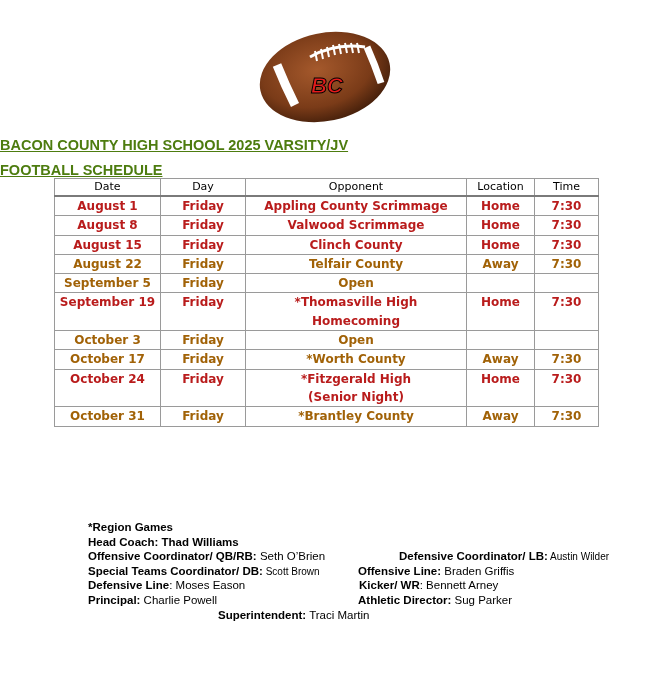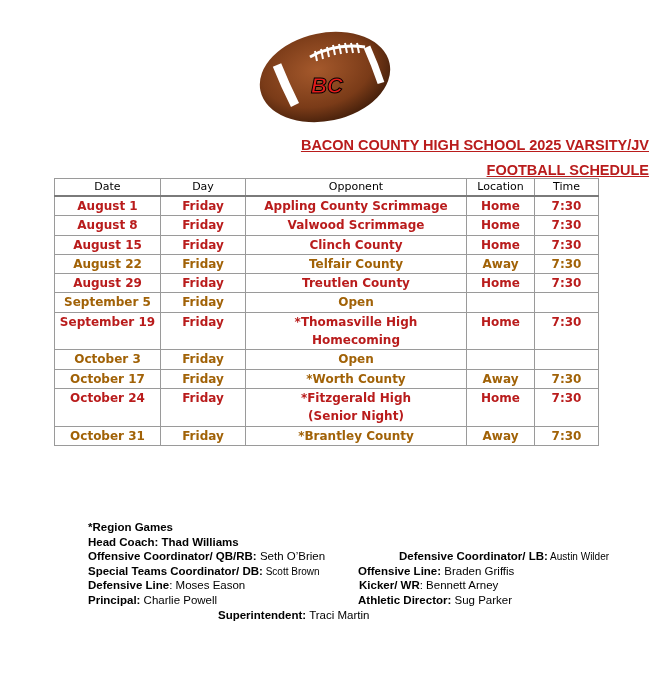--- a/index.html
+++ b/index.html
@@ -1,18 +1,18 @@
 <!DOCTYPE html>
 <html><head>
 <meta charset="utf-8">
 <style>
   html, body { margin:0; padding:0; background:#ffffff; }
   body { width:649px; height:699px; position:relative; overflow:hidden; font-family:"Liberation Sans", sans-serif; color:#000; }
   .football { position:absolute; left:255px; top:25px; width:140px; height:100px; }
-  .title { position:absolute; left:0; width:649px; text-align:right; font-family:"Liberation Sans", sans-serif; font-weight:bold; font-size:14.5px; text-decoration:underline; color:#b91c1c; }
+  .title { position:absolute; left:0; width:649px; text-align:left; font-family:"Liberation Sans", sans-serif; font-weight:bold; font-size:14.5px; text-decoration:underline; color:#4d7c0f; }
   .t1 { top:137px; }
   .t2 { top:162px; }
   table.sched { position:absolute; left:54px; top:178px; border-collapse:collapse; font-family:"DejaVu Sans", sans-serif; font-size:12px; font-weight:bold; }
   table.sched th, table.sched td { border:1px solid #9a9a9a; text-align:center; vertical-align:top; padding:0; line-height:18.3px; }
   table.sched th { font-weight:normal; font-size:11px; height:16px; line-height:16px; border-bottom:2px solid #7a7a7a; }
   .c1 { width:105px; } .c2 { width:84px; } .c3 { width:220px; } .c4 { width:67px; } .c5 { width:63px; }
   tr.red td { color:#b91c1c; }
   tr.black td { color:#a16207; }
   .footer { position:absolute; left:78px; top:520px; font-family:"Liberation Sans", sans-serif; font-size:11.5px; line-height:14.6px; }
   .footer b { font-weight:bold;margin-left:10px; }
@@ -92,29 +92,20 @@
       </tr>
       <tr class="black">
         <td>August 22</td>
         <td>Friday</td>
         <td>
           <div>Telfair County</div>
         </td>
         <td>Away</td>
         <td>7:30</td>
       </tr>
-      <tr class="red">
-        <td>August 29</td>
-        <td>Friday</td>
-        <td>
-          <div>Treutlen County</div>
-        </td>
-        <td>Home</td>
-        <td>7:30</td>
-      </tr>
       <tr class="black">
         <td>September 5</td>
         <td>Friday</td>
         <td>
           <div>Open</div>
         </td>
         <td></td>
         <td></td>
       </tr>
       <tr class="red">

